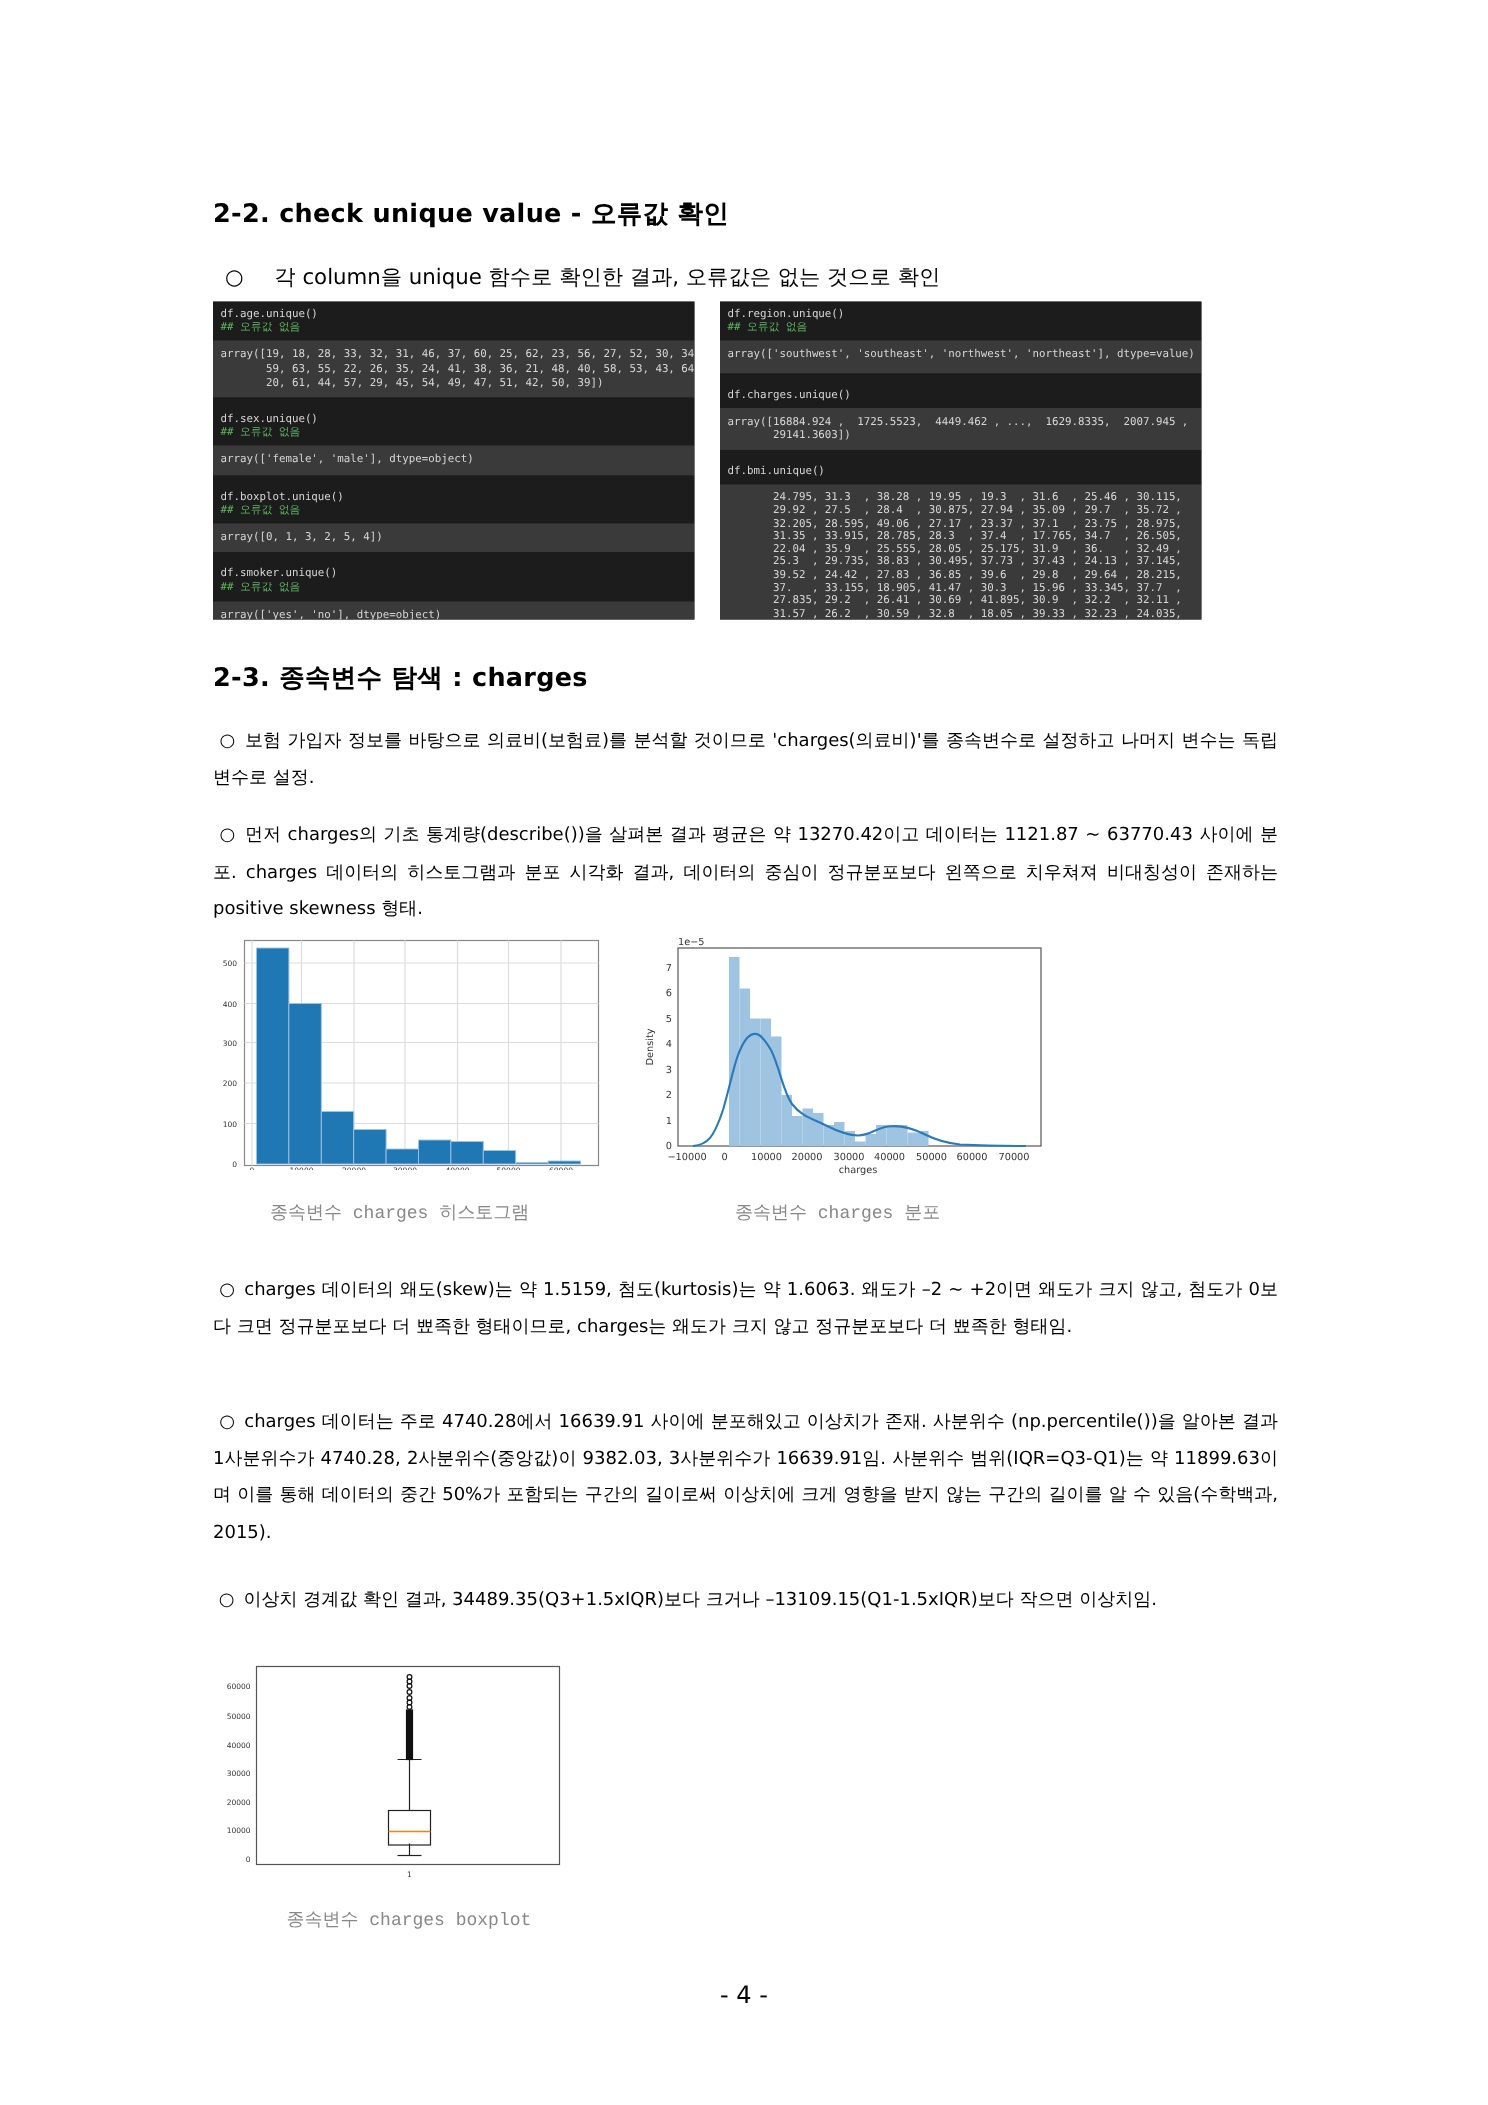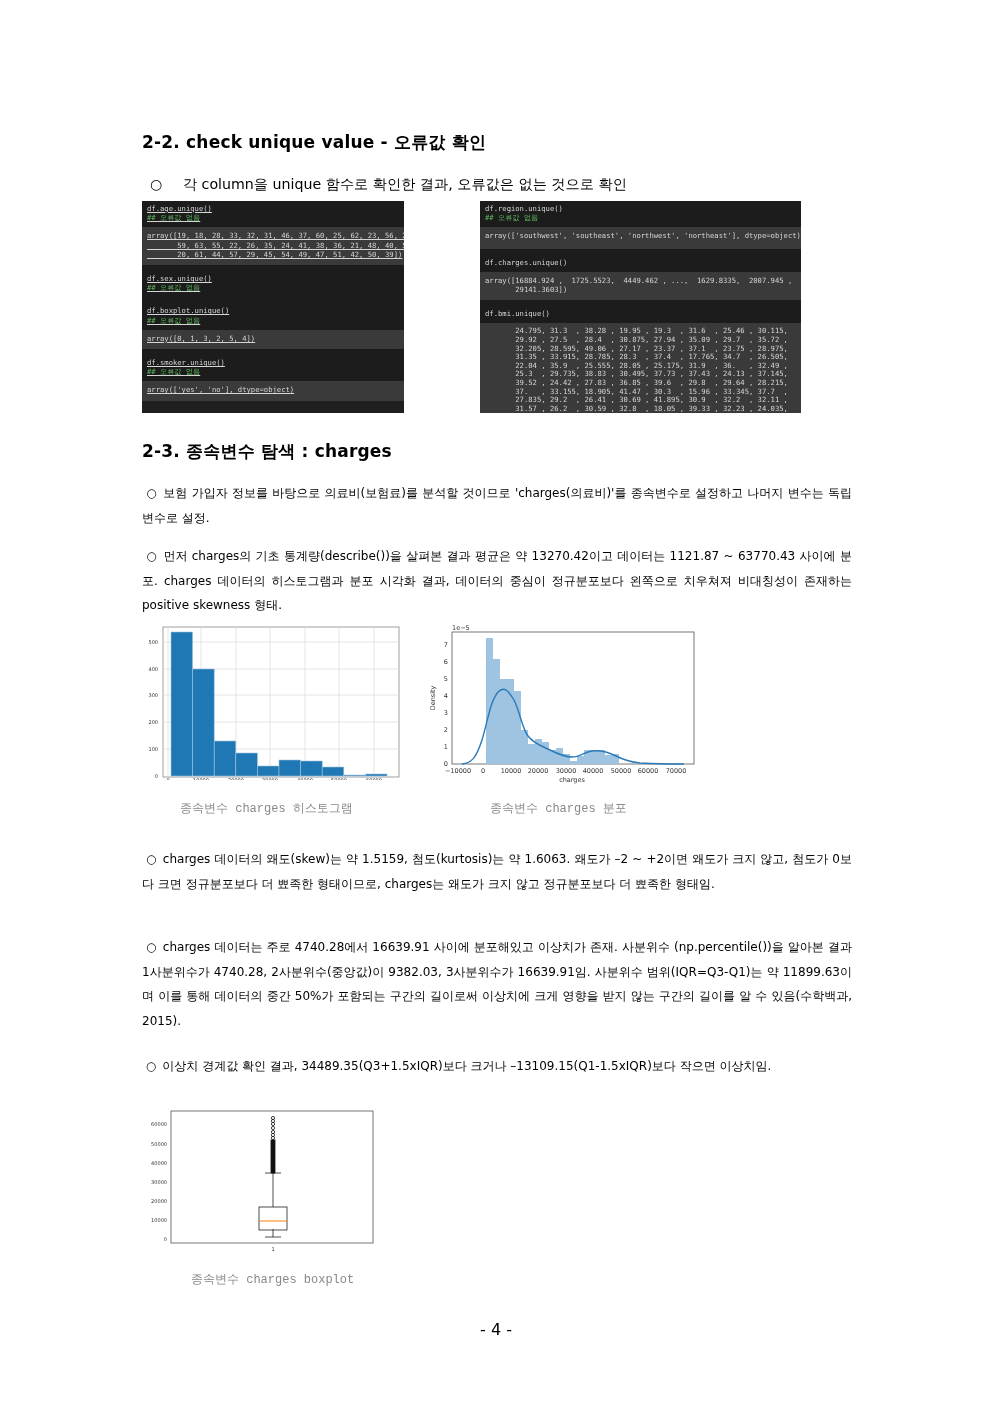--- a/index.html
+++ b/index.html
@@ -24,53 +24,54 @@
 </head>
 <body>
 
 <h2 class="sec" style="left:142px; top:131px;">2-2. check unique value - 오류값 확인</h2>
 
 <div class="abs" style="left:150px; top:175px; font-size:14.2px; white-space:nowrap;">
   <span class="bullet">○</span>
   <span style="margin-left:10px;">각 column을 unique 함수로 확인한 결과, 오류값은 없는 것으로 확인</span>
 </div>
 
-<div class="code" style="left:142px; top:201px; width:262px; height:212px;text-decoration:underline;">
+<div class="code" style="left:142px; top:201px; width:321px; height:212px;">
   <div class="cell-in">
     <div>df.age.unique()</div>
     <div class="cmt">## 오류값 없음</div>
   </div>
   <div class="cell-out">array([19, 18, 28, 33, 32, 31, 46, 37, 60, 25, 62, 23, 56, 27, 52, 30, 34,
        59, 63, 55, 22, 26, 35, 24, 41, 38, 36, 21, 48, 40, 58, 53, 43, 64,
        20, 61, 44, 57, 29, 45, 54, 49, 47, 51, 42, 50, 39])</div>
   <div class="gap"></div>
   <div class="cell-in">
     <div>df.sex.unique()</div>
     <div class="cmt">## 오류값 없음</div>
   </div>
+  <div class="cell-out">array(['female', 'male'], dtype=object)</div>
   <div class="gap"></div>
   <div class="cell-in">
     <div>df.boxplot.unique()</div>
     <div class="cmt">## 오류값 없음</div>
   </div>
   <div class="cell-out">array([0, 1, 3, 2, 5, 4])</div>
   <div class="gap"></div>
   <div class="cell-in">
     <div>df.smoker.unique()</div>
     <div class="cmt">## 오류값 없음</div>
   </div>
   <div class="cell-out">array(['yes', 'no'], dtype=object)</div>
 </div>
 
 <div class="code" style="left:480px; top:201px; width:321px; height:212px;">
   <div class="cell-in">
     <div>df.region.unique()</div>
     <div class="cmt">## 오류값 없음</div>
   </div>
-  <div class="cell-out" style="padding-bottom:8px;">array(['southwest', 'southeast', 'northwest', 'northeast'], dtype=object)</div>
+  <div class="cell-out" style="padding-bottom:8px;">array(['southwest', 'southeast', 'northwest', 'northeast'], dtype=value)</div>
   <div class="gap"></div>
   <div class="cell-in">
     <div>df.charges.unique()</div>
   </div>
   <div class="cell-out">array([16884.924 ,  1725.5523,  4449.462 , ...,  1629.8335,  2007.945 ,
        29141.3603])</div>
   <div class="gap"></div>
   <div class="cell-in">
     <div>df.bmi.unique()</div>
   </div>

